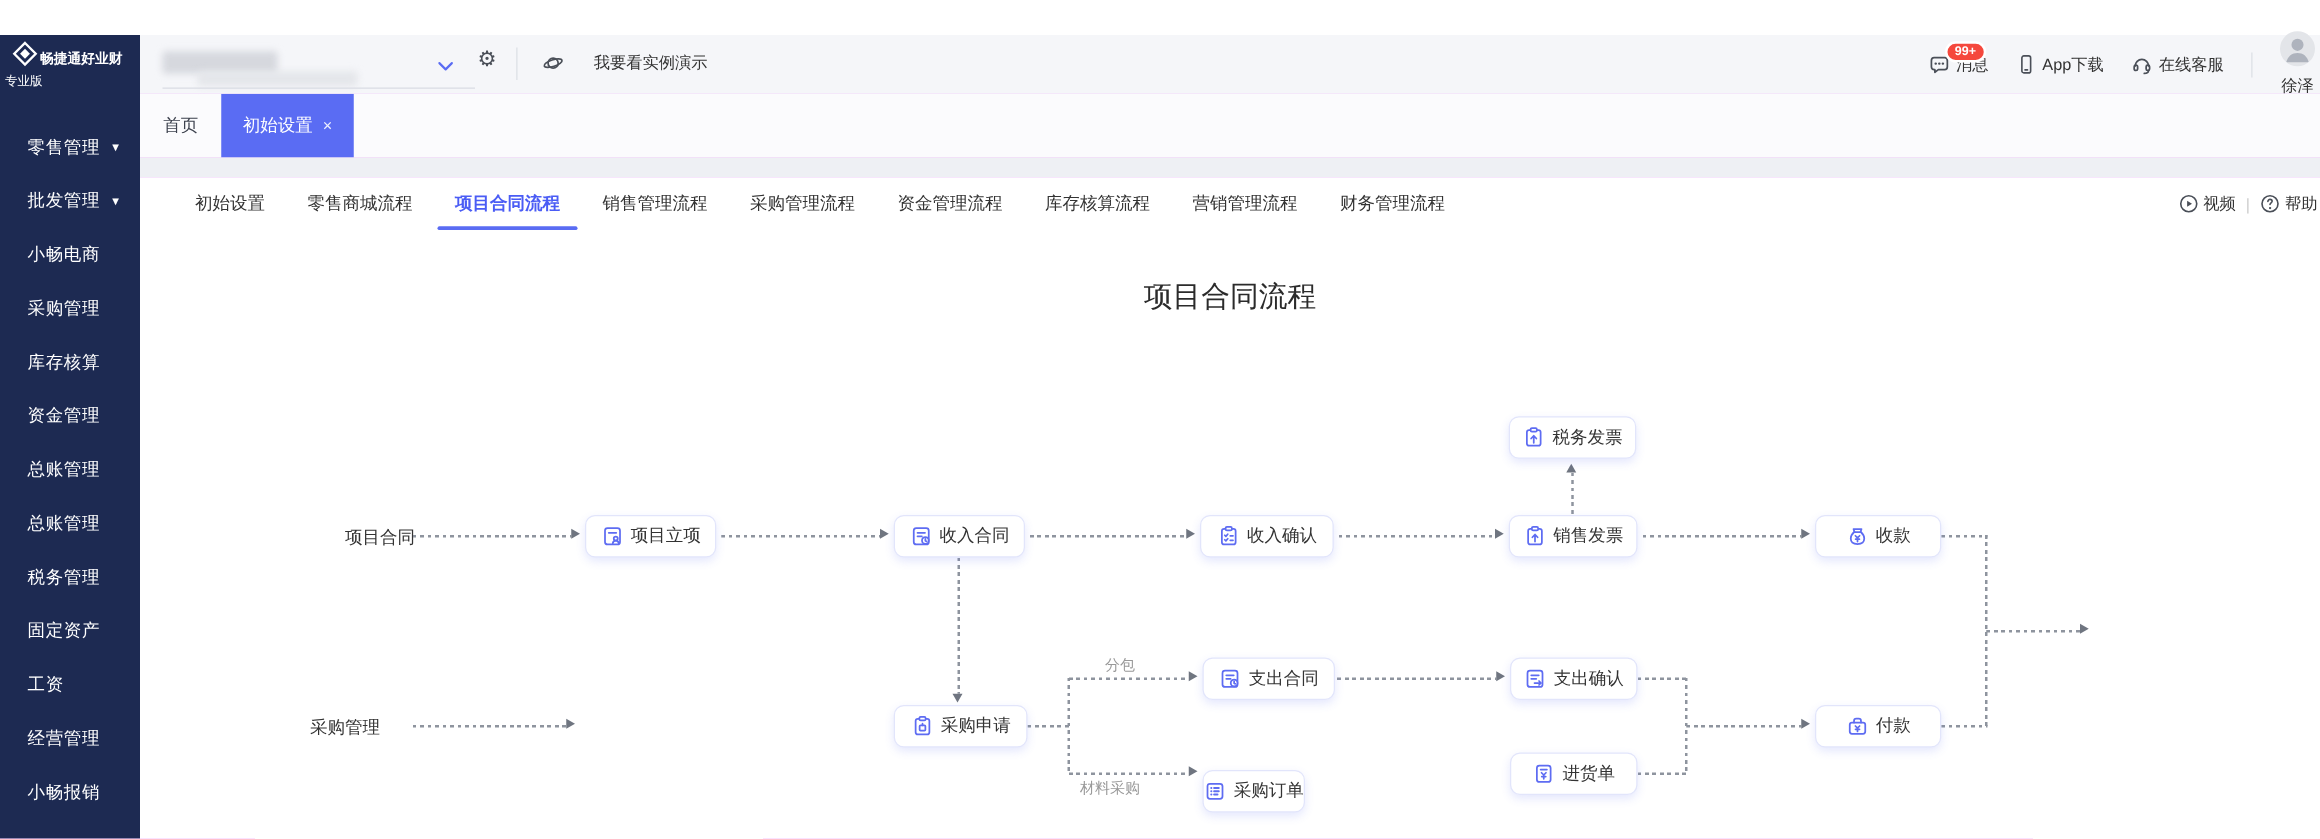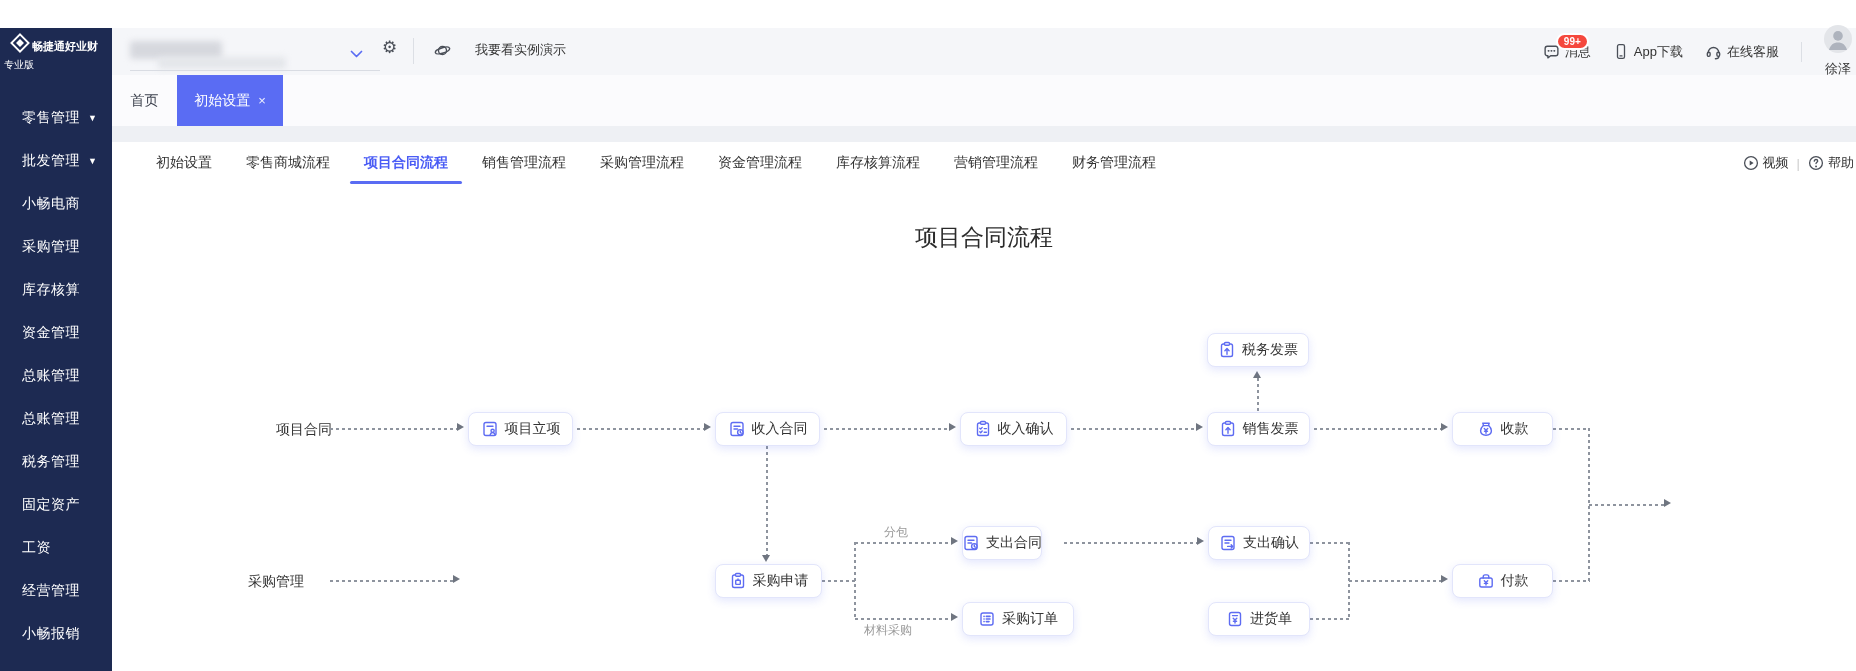--- a/index.html
+++ b/index.html
@@ -59,25 +59,25 @@
   .edge-label{position:absolute;font-size:12px;color:#999;}
   .fbox{position:absolute;height:34px;box-sizing:border-box;background:#fff;border:1px solid #e2e5fb;border-radius:8px;box-shadow:0 3px 8px rgba(90,108,243,.16);display:flex;align-items:center;justify-content:center;gap:6px;font-size:14px;color:#333;cursor:pointer;z-index:2;white-space:nowrap;}
   .fbox svg{flex:0 0 auto;}
   .nb-tax{left:1095px;top:149px;width:102px}
   .nb-lixiang{left:356px;top:228px;width:105px}
   .nb-income{left:603px;top:228px;width:105px}
   .nb-incconf{left:848px;top:228px;width:107px}
   .nb-salesinv{left:1095px;top:228px;width:103px}
   .nb-receipt{left:1340px;top:228px;width:101px}
   .nb-exec{left:1563px;top:304px;width:147px}
-  .nb-expcon{left:850px;top:342px;width:80px}
+  .nb-expcon{left:850px;top:342px;width:106px}
   .nb-expconf{left:1096px;top:342px;width:102px}
   .nb-purreq{left:603px;top:380px;width:107px}
   .nb-payment{left:1340px;top:380px;width:101px}
-  .nb-purord{left:850px;top:418px;width:112px}
+  .nb-purord{left:850px;top:432px;width:82px}
   .nb-goods{left:1096px;top:418px;width:102px}
   .dash-h{position:absolute;height:2px;background:repeating-linear-gradient(90deg,#8e949e 0 3px,transparent 3px 6px);z-index:1;}
   .dash-v{position:absolute;width:2px;background:repeating-linear-gradient(180deg,#8e949e 0 3px,transparent 3px 6px);z-index:1;}
   .ah{position:absolute;width:0;height:0;z-index:1;}
   .ah-r{border-top:4.5px solid transparent;border-bottom:4.5px solid transparent;border-left:7px solid #6f7580;}
   .ah-u{border-left:4.5px solid transparent;border-right:4.5px solid transparent;border-bottom:7px solid #6f7580;}
   .ah-d{border-left:4.5px solid transparent;border-right:4.5px solid transparent;border-top:7px solid #6f7580;}
 
   .icon-stroke{stroke:#5e6cf2;fill:none;stroke-width:1.4;stroke-linecap:round;stroke-linejoin:round;}
   .hdr-icon{stroke:#4a4f58;fill:none;stroke-width:1.3;stroke-linecap:round;stroke-linejoin:round;}

